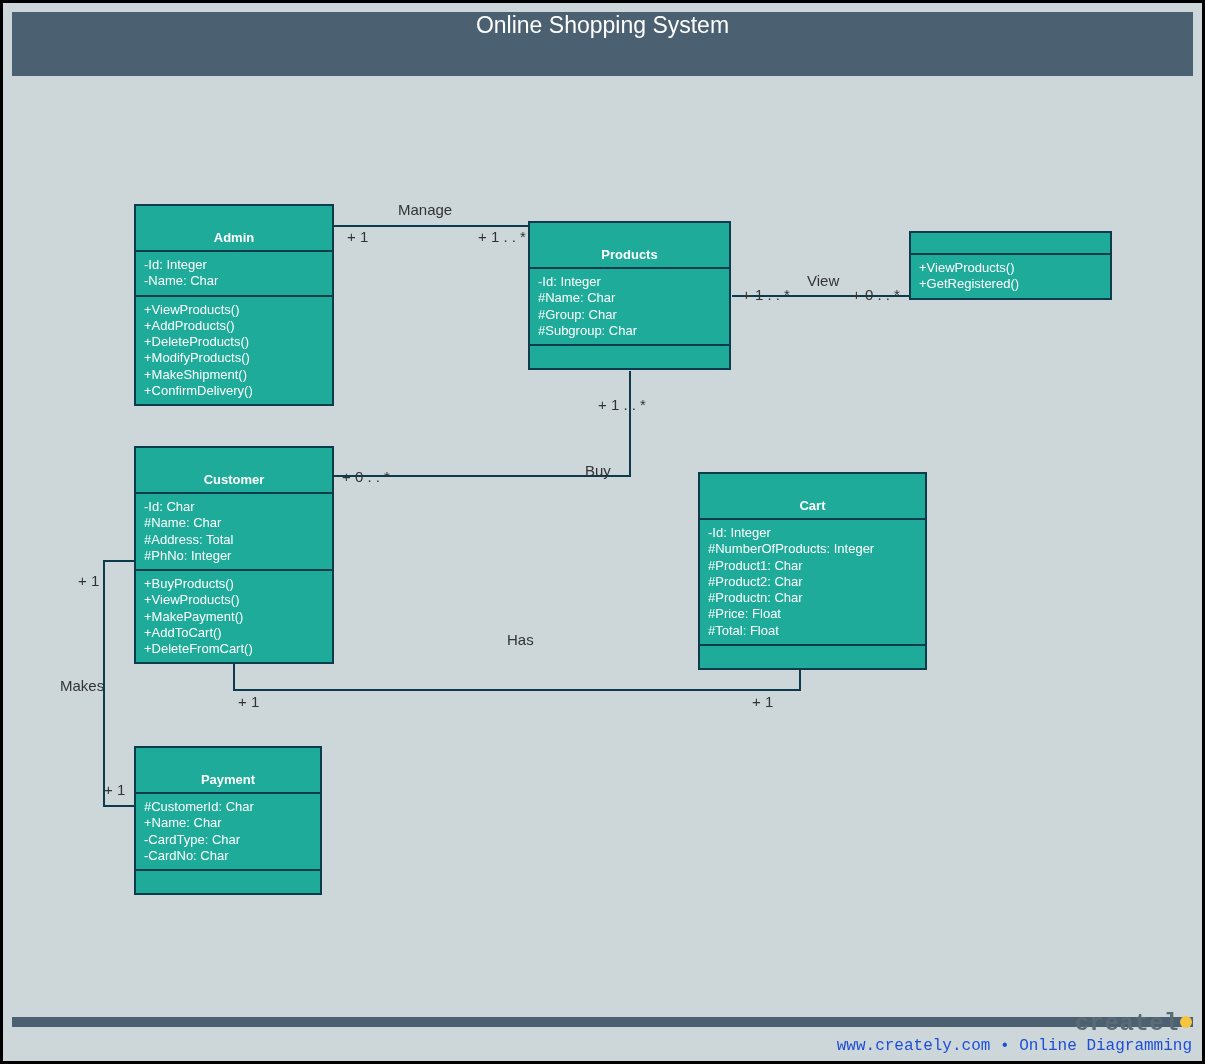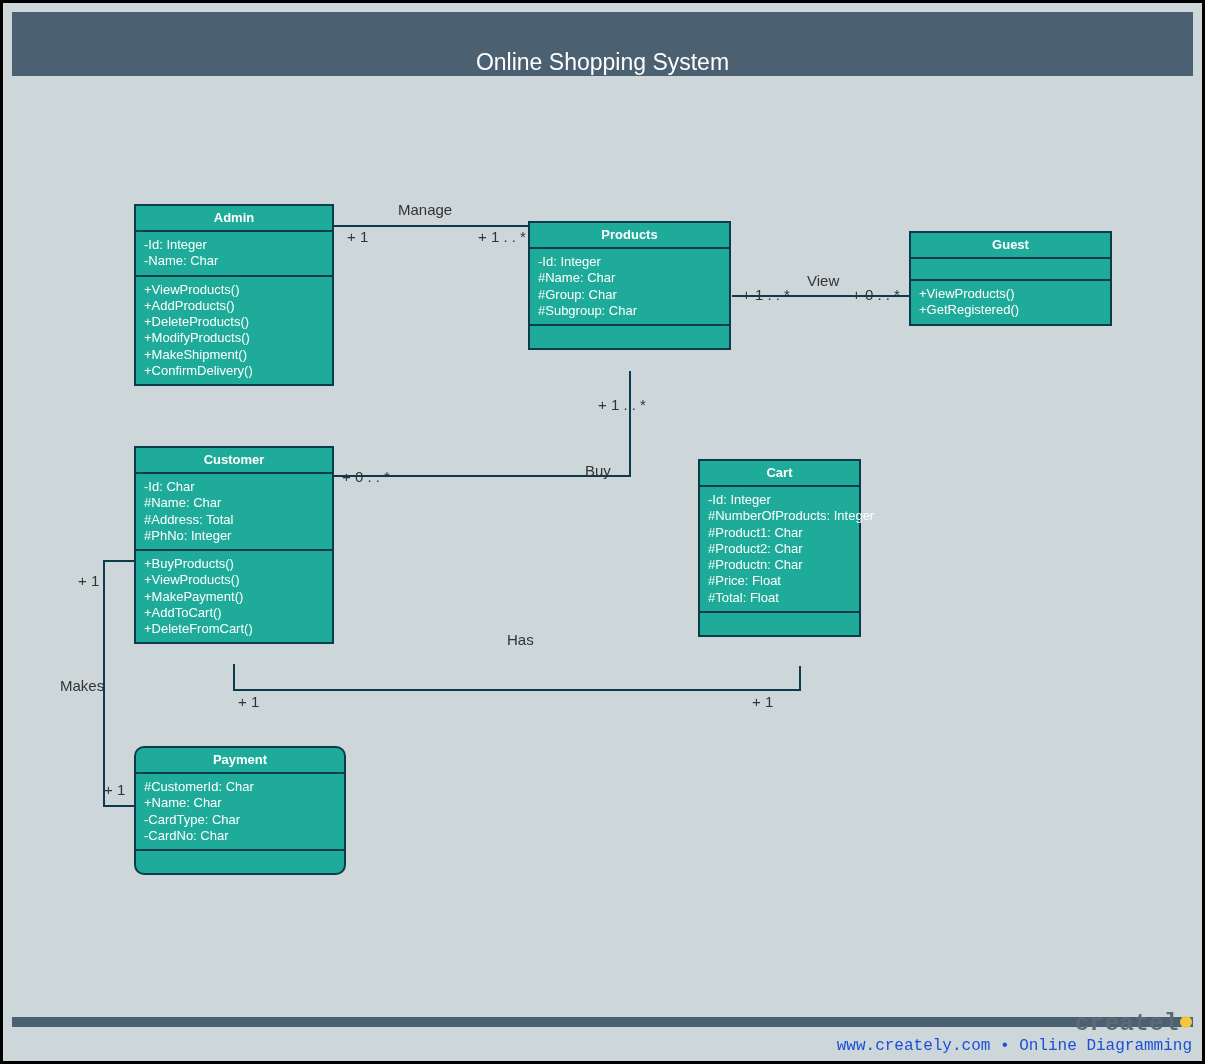--- a/index.html
+++ b/index.html
@@ -16,21 +16,21 @@
     left: 3px; top: 3px; right: 3px; bottom: 3px;
     background: #cdd7d9;
   }
   .title-bar {
     position: absolute;
     left: 9px; right: 9px; top: 9px;
     height: 64px;
     background: #4b6070;
     color: #fff;
     display: flex;
-    align-items: flex-end;
+    align-items: flex-start;
     justify-content: center;
     font-size: 23px;
     font-weight: 400;
   }
   .canvas {
     position: absolute;
     left: 9px; right: 9px; top: 73px; bottom: 44px;
   }
   .class-box {
     position: absolute;
@@ -38,20 +38,21 @@
     border: 2px solid #0c3b4d;
     color: #fff;
     font-size: 13px;
   }
   .class-name {
     text-align: center;
     font-weight: 700;
     padding: 4px 0 5px 0;
     border-bottom: 2px solid #0c3b4d;
     font-size: 13px;
+    margin-top: 20px;
   }
   .section {
     border-bottom: 2px solid #0c3b4d;
     padding: 5px 20px 5px 8px;
     min-height: 10px;
   }
   .section.last { border-bottom: none; }
   .section div { line-height: 1.25; white-space: nowrap; }
   .empty { min-height: 22px; }
 
@@ -148,21 +149,20 @@
       <div class="section">
         <div>-Id: Integer</div>
         <div>#Name: Char</div>
         <div>#Group: Char</div>
         <div>#Subgroup: Char</div>
       </div>
       <div class="section last empty"></div>
     </div>
 
     <div class="class-box" style="left:897px; top:155px; width:203px;">
-      <div class="class-name">Guest</div>
       <div class="section empty"></div>
       <div class="section last">
         <div>+ViewProducts()</div>
         <div>+GetRegistered()</div>
       </div>
     </div>
 
     <div class="class-box" style="left:122px; top:370px; width:200px;">
       <div class="class-name">Customer</div>
       <div class="section">
@@ -173,35 +173,35 @@
       </div>
       <div class="section last">
         <div>+BuyProducts()</div>
         <div>+ViewProducts()</div>
         <div>+MakePayment()</div>
         <div>+AddToCart()</div>
         <div>+DeleteFromCart()</div>
       </div>
     </div>
 
-    <div class="class-box" style="left:686px; top:383px; width:163px;">
+    <div class="class-box" style="left:686px; top:396px; width:229px;">
       <div class="class-name">Cart</div>
       <div class="section">
         <div>-Id: Integer</div>
         <div>#NumberOfProducts: Integer</div>
         <div>#Product1: Char</div>
         <div>#Product2: Char</div>
         <div>#Productn: Char</div>
         <div>#Price: Float</div>
         <div>#Total: Float</div>
       </div>
       <div class="section last empty"></div>
     </div>
 
-    <div class="class-box" style="left:122px; top:670px; width:212px;border-radius:10px;">
+    <div class="class-box" style="left:122px; top:670px; width:188px;">
       <div class="class-name">Payment</div>
       <div class="section">
         <div>#CustomerId: Char</div>
         <div>+Name: Char</div>
         <div>-CardType: Char</div>
         <div>-CardNo: Char</div>
       </div>
       <div class="section last empty"></div>
     </div>
 

